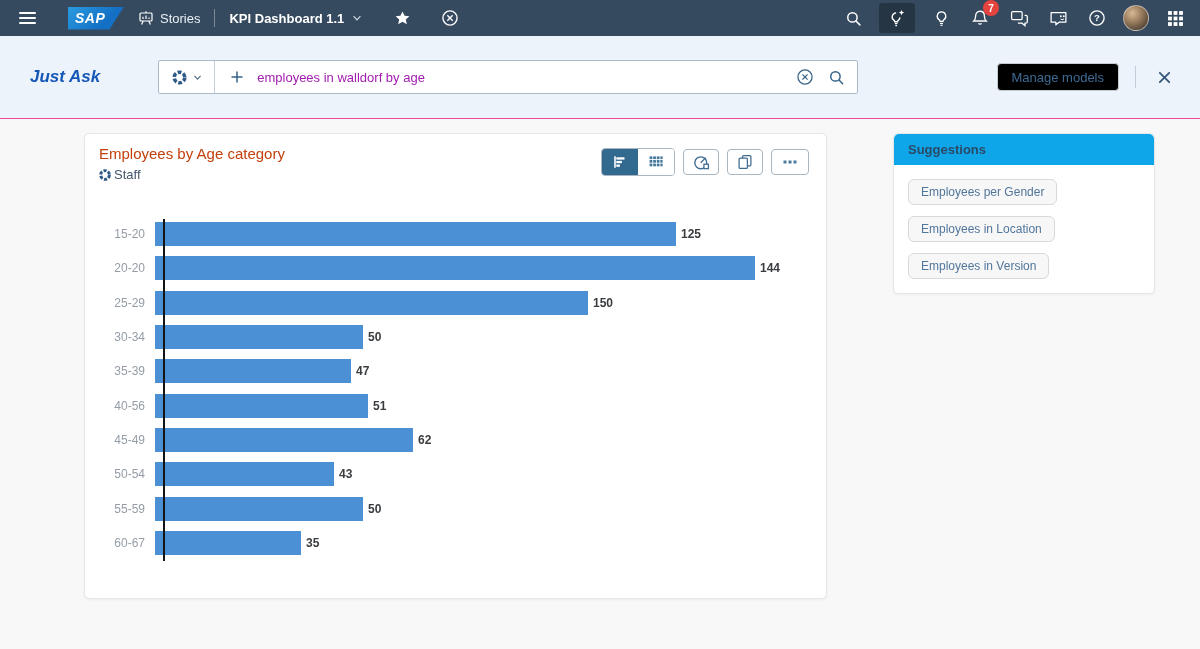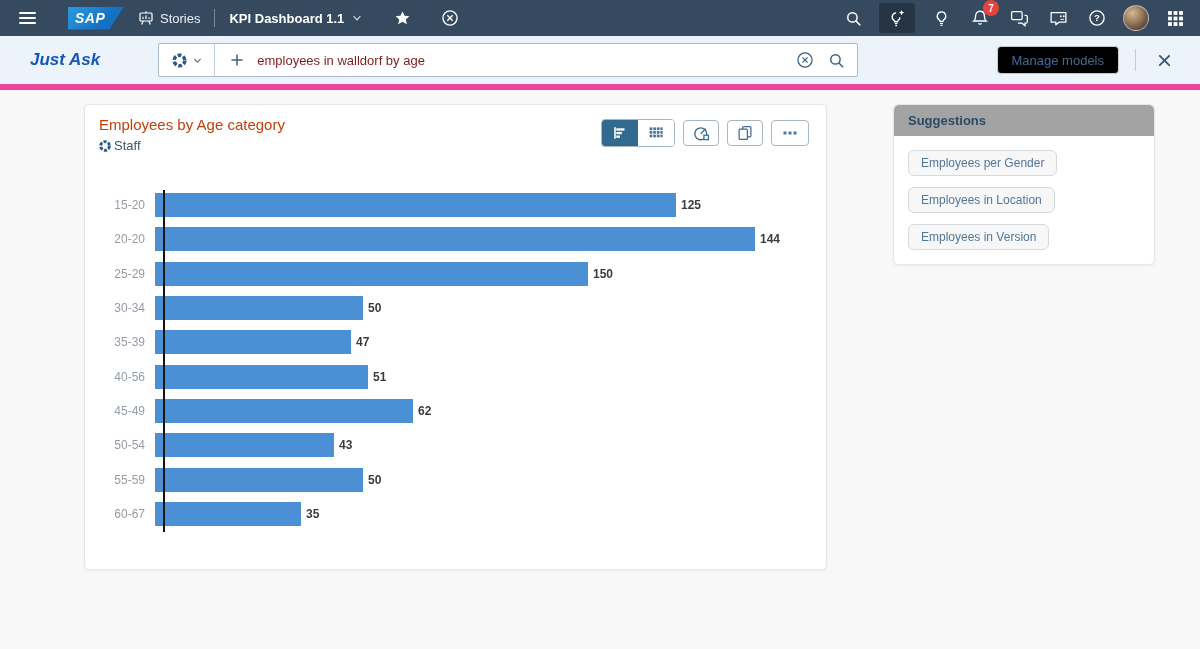--- a/index.html
+++ b/index.html
@@ -19,27 +19,27 @@
   .tb-title{font-size:13px;font-weight:bold;color:#fff;display:flex;align-items:center;gap:7px;}
   .tb-right{margin-left:auto;display:flex;align-items:center;gap:13px;padding-right:12px;}
   .tb-icon{width:26px;height:26px;display:flex;align-items:center;justify-content:center;position:relative;cursor:pointer;}
   .tb-icon-box{width:36px;height:30px;background:rgba(0,0,0,.28);border-radius:3px;display:flex;align-items:center;justify-content:center;cursor:pointer;}
   .badge{position:absolute;top:-5px;right:-6px;min-width:16px;height:16px;border-radius:8px;background:#e5433d;
     color:#fff;font-size:10px;font-weight:bold;display:flex;align-items:center;justify-content:center;padding:0 3px;}
   .avatar{width:26px;height:26px;border-radius:50%;border:1px solid rgba(255,255,255,.5);
     background:radial-gradient(circle at 35% 30%,#d8b894 0%,#9a7d5e 40%,#5a4a3a 75%,#3a3028 100%);cursor:pointer;}
 
   
-  .askbar{height:54px;background:#edf3fa;display:flex;align-items:center;padding:0 24px 0 30px;border-bottom:6px solid #ec4899;}
+  .askbar{height:83px;background:#edf3fa;display:flex;align-items:center;padding:0 24px 0 30px;border-bottom:1px solid #ec4899;}
   .askbar-title{font-size:17px;font-weight:bold;font-style:italic;color:#1557b7;flex:none;}
   .searchbox{margin-left:58px;width:700px;height:34px;background:#fff;border:1px solid #a9bbc9;border-radius:2px;
     display:flex;align-items:center;}
   .model-select{width:56px;height:100%;border-right:1px solid #c3cfda;display:flex;align-items:center;justify-content:center;gap:4px;cursor:pointer;flex:none;}
   .plus-wrap{padding:0 12px 0 14px;display:flex;align-items:center;cursor:pointer;}
-  .query-text{font-size:13px;color:#7f1d1d;flex:1;white-space:nowrap;overflow:hidden;}
+  .query-text{font-size:13px;color:#a21caf;flex:1;white-space:nowrap;overflow:hidden;}
   .search-actions{display:flex;align-items:center;gap:14px;padding-right:12px;}
   .manage-btn{margin-left:auto;height:28px;padding:0 14px;background:#000000;border:1px solid #c5cbd1;border-radius:4px;
     font-size:13px;color:#3d6b95;cursor:pointer;font-family:Liberation Sans, sans-serif;}
   .ask-divider{width:1px;height:22px;background:#c4cdd6;margin:0 16px;}
   .close-btn{width:24px;height:24px;display:flex;align-items:center;justify-content:center;cursor:pointer;}
 
   
   .main{position:relative;height:544px;background:#f8f8f8;}
   .card{position:absolute;background:#fff;border:1px solid #e4e8eb;border-radius:5px;box-shadow:0 1px 3px rgba(0,0,0,.05);}
   .chart-card{left:84px;top:14px;width:743px;height:466px;}
@@ -55,21 +55,21 @@
 
   .plot{position:absolute;left:14px;right:14px;top:88px;height:333px;display:flex;flex-direction:column;justify-content:space-between;}
   .plot-axis{position:absolute;left:64px;top:-3px;bottom:-6px;width:2px;background:#141414;z-index:2;}
   .bar-row{display:flex;align-items:center;height:24px;}
   .cat-label{width:56px;text-align:right;padding-right:10px;font-size:12px;color:#949ca6;flex:none;}
   .bar-area{display:flex;align-items:center;height:24px;}
   .bar{height:24px;}
   .val-label{margin-left:5px;font-size:12px;font-weight:bold;color:#3a3d40;}
 
   .sugg-card{left:893px;top:14px;width:262px;}
-  .sugg-header{background:#a3a3a3;padding:8px 14px;font-size:13px;font-weight:bold;color:#2c4a66;border-radius:5px 5px 0 0;}
+  .sugg-header{background:#0ea5e9;padding:8px 14px;font-size:13px;font-weight:bold;color:#2c4a66;border-radius:5px 5px 0 0;}
   .sugg-body{padding:14px;display:flex;flex-direction:column;gap:11px;align-items:flex-start;}
   .sg-btn{background:#f7f7f7;border:1px solid #d6dade;border-radius:6px;padding:5px 12px;font-size:12px;color:#51769b;
     cursor:pointer;font-family:inherit;}
 </style>
 </head>
 <body>
 
 <div class="topbar">
   <div class="tb-left">
     <div class="hamburger">

